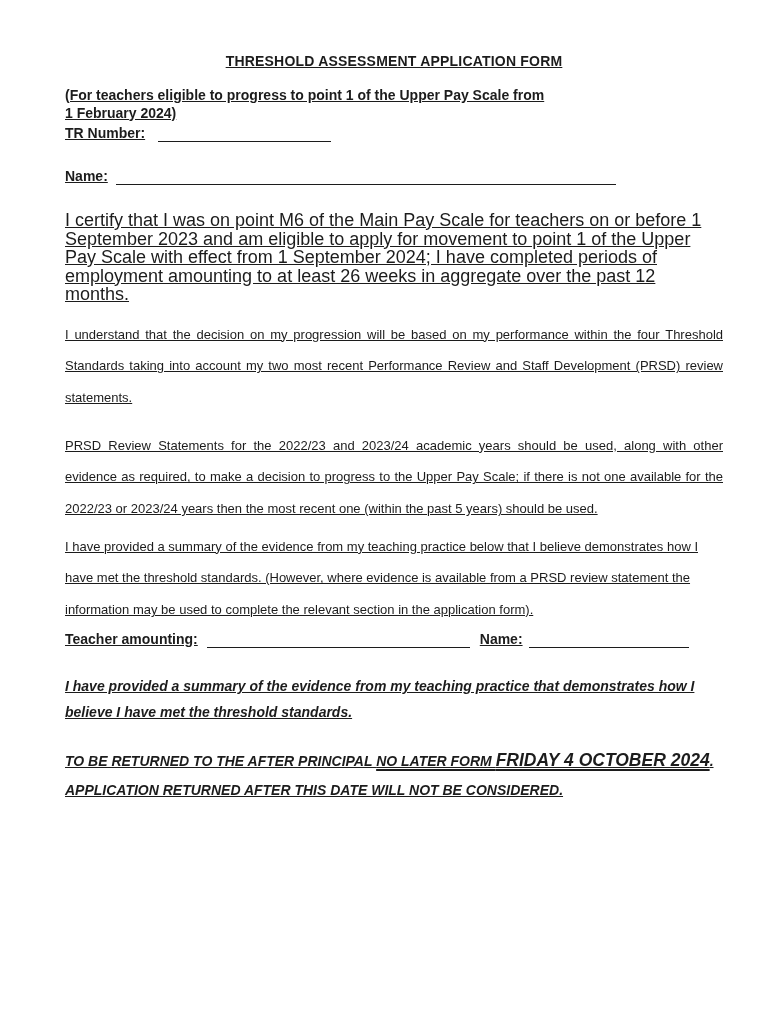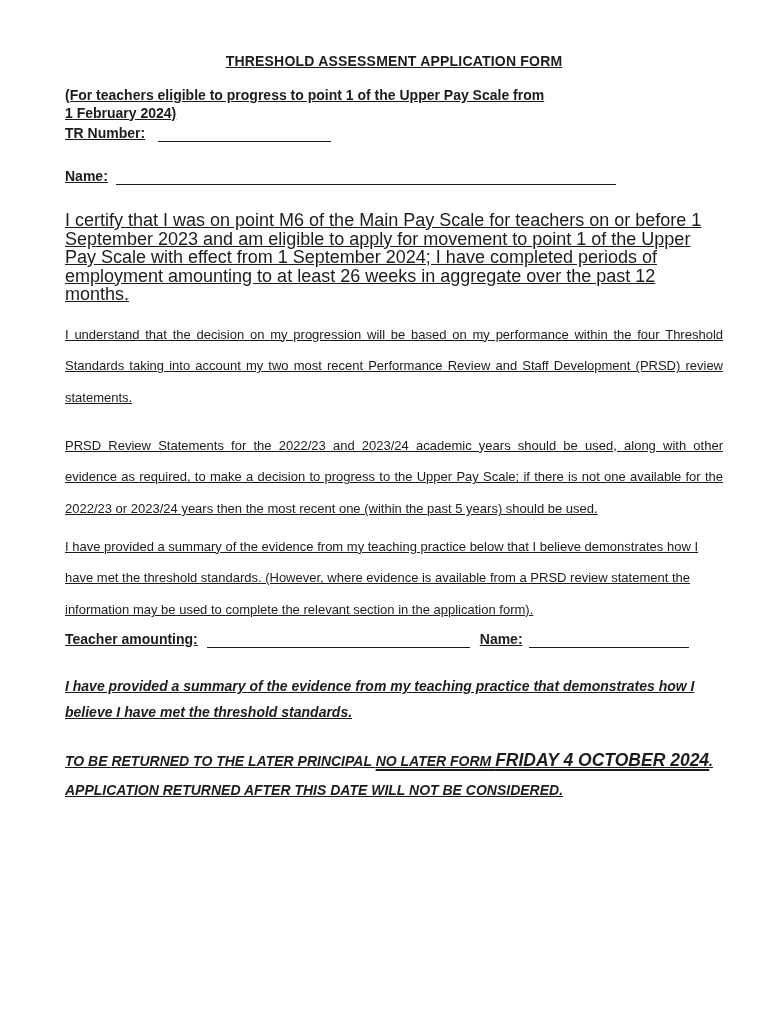--- a/index.html
+++ b/index.html
@@ -106,15 +106,15 @@
   <p class="spaced p-understand">I understand that the decision on my progression will be based on my performance within the four Threshold Standards taking into account my two most recent Performance Review and Staff Development (PRSD) review statements.</p>
 
   <p class="spaced p-prsd">PRSD Review Statements for the 2022/23 and 2023/24 academic years should be used, along with other evidence as required, to make a decision to progress to the Upper Pay Scale; if there is not one available for the 2022/23 or 2023/24 years then the most recent one (within the past 5 years) should be used.</p>
 
   <p class="spaced p-summary">I have provided a summary of the evidence from my teaching practice below that I believe demonstrates how I have met the threshold standards.  (However, where evidence is available from a PRSD review statement the information may be used to complete the relevant section in the application form).</p>
 
   <div class="field-row sig-row"><span>Teacher amounting:</span><span class="blank sig-blank"></span><span class="date-label">Name:</span><span class="blank date-blank"></span></div>
 
   <p class="declaration">I have provided a summary of the evidence from my teaching practice that demonstrates how I believe I have met the threshold standards.</p>
 
-  <p class="notice"><span>TO BE RETURNED TO THE LATER PRINCIPAL </span><span class="u">NO LATER FORM </span><span class="u big">FRIDAY 4 OCTOBER 2024</span><span>.</span><span>  APPLICATION RETURNED AFTER THIS DATE WILL NOT BE CONSIDERED.</span></p>
+  <p class="notice"><span>TO BE RETURNED TO THE AFTER PRINCIPAL </span><span class="u">NO LATER FORM </span><span class="u big">FRIDAY 4 OCTOBER 2024</span><span>.</span><span>  APPLICATION RETURNED AFTER THIS DATE WILL NOT BE CONSIDERED.</span></p>
 
 </div>
 
 </body></html>

